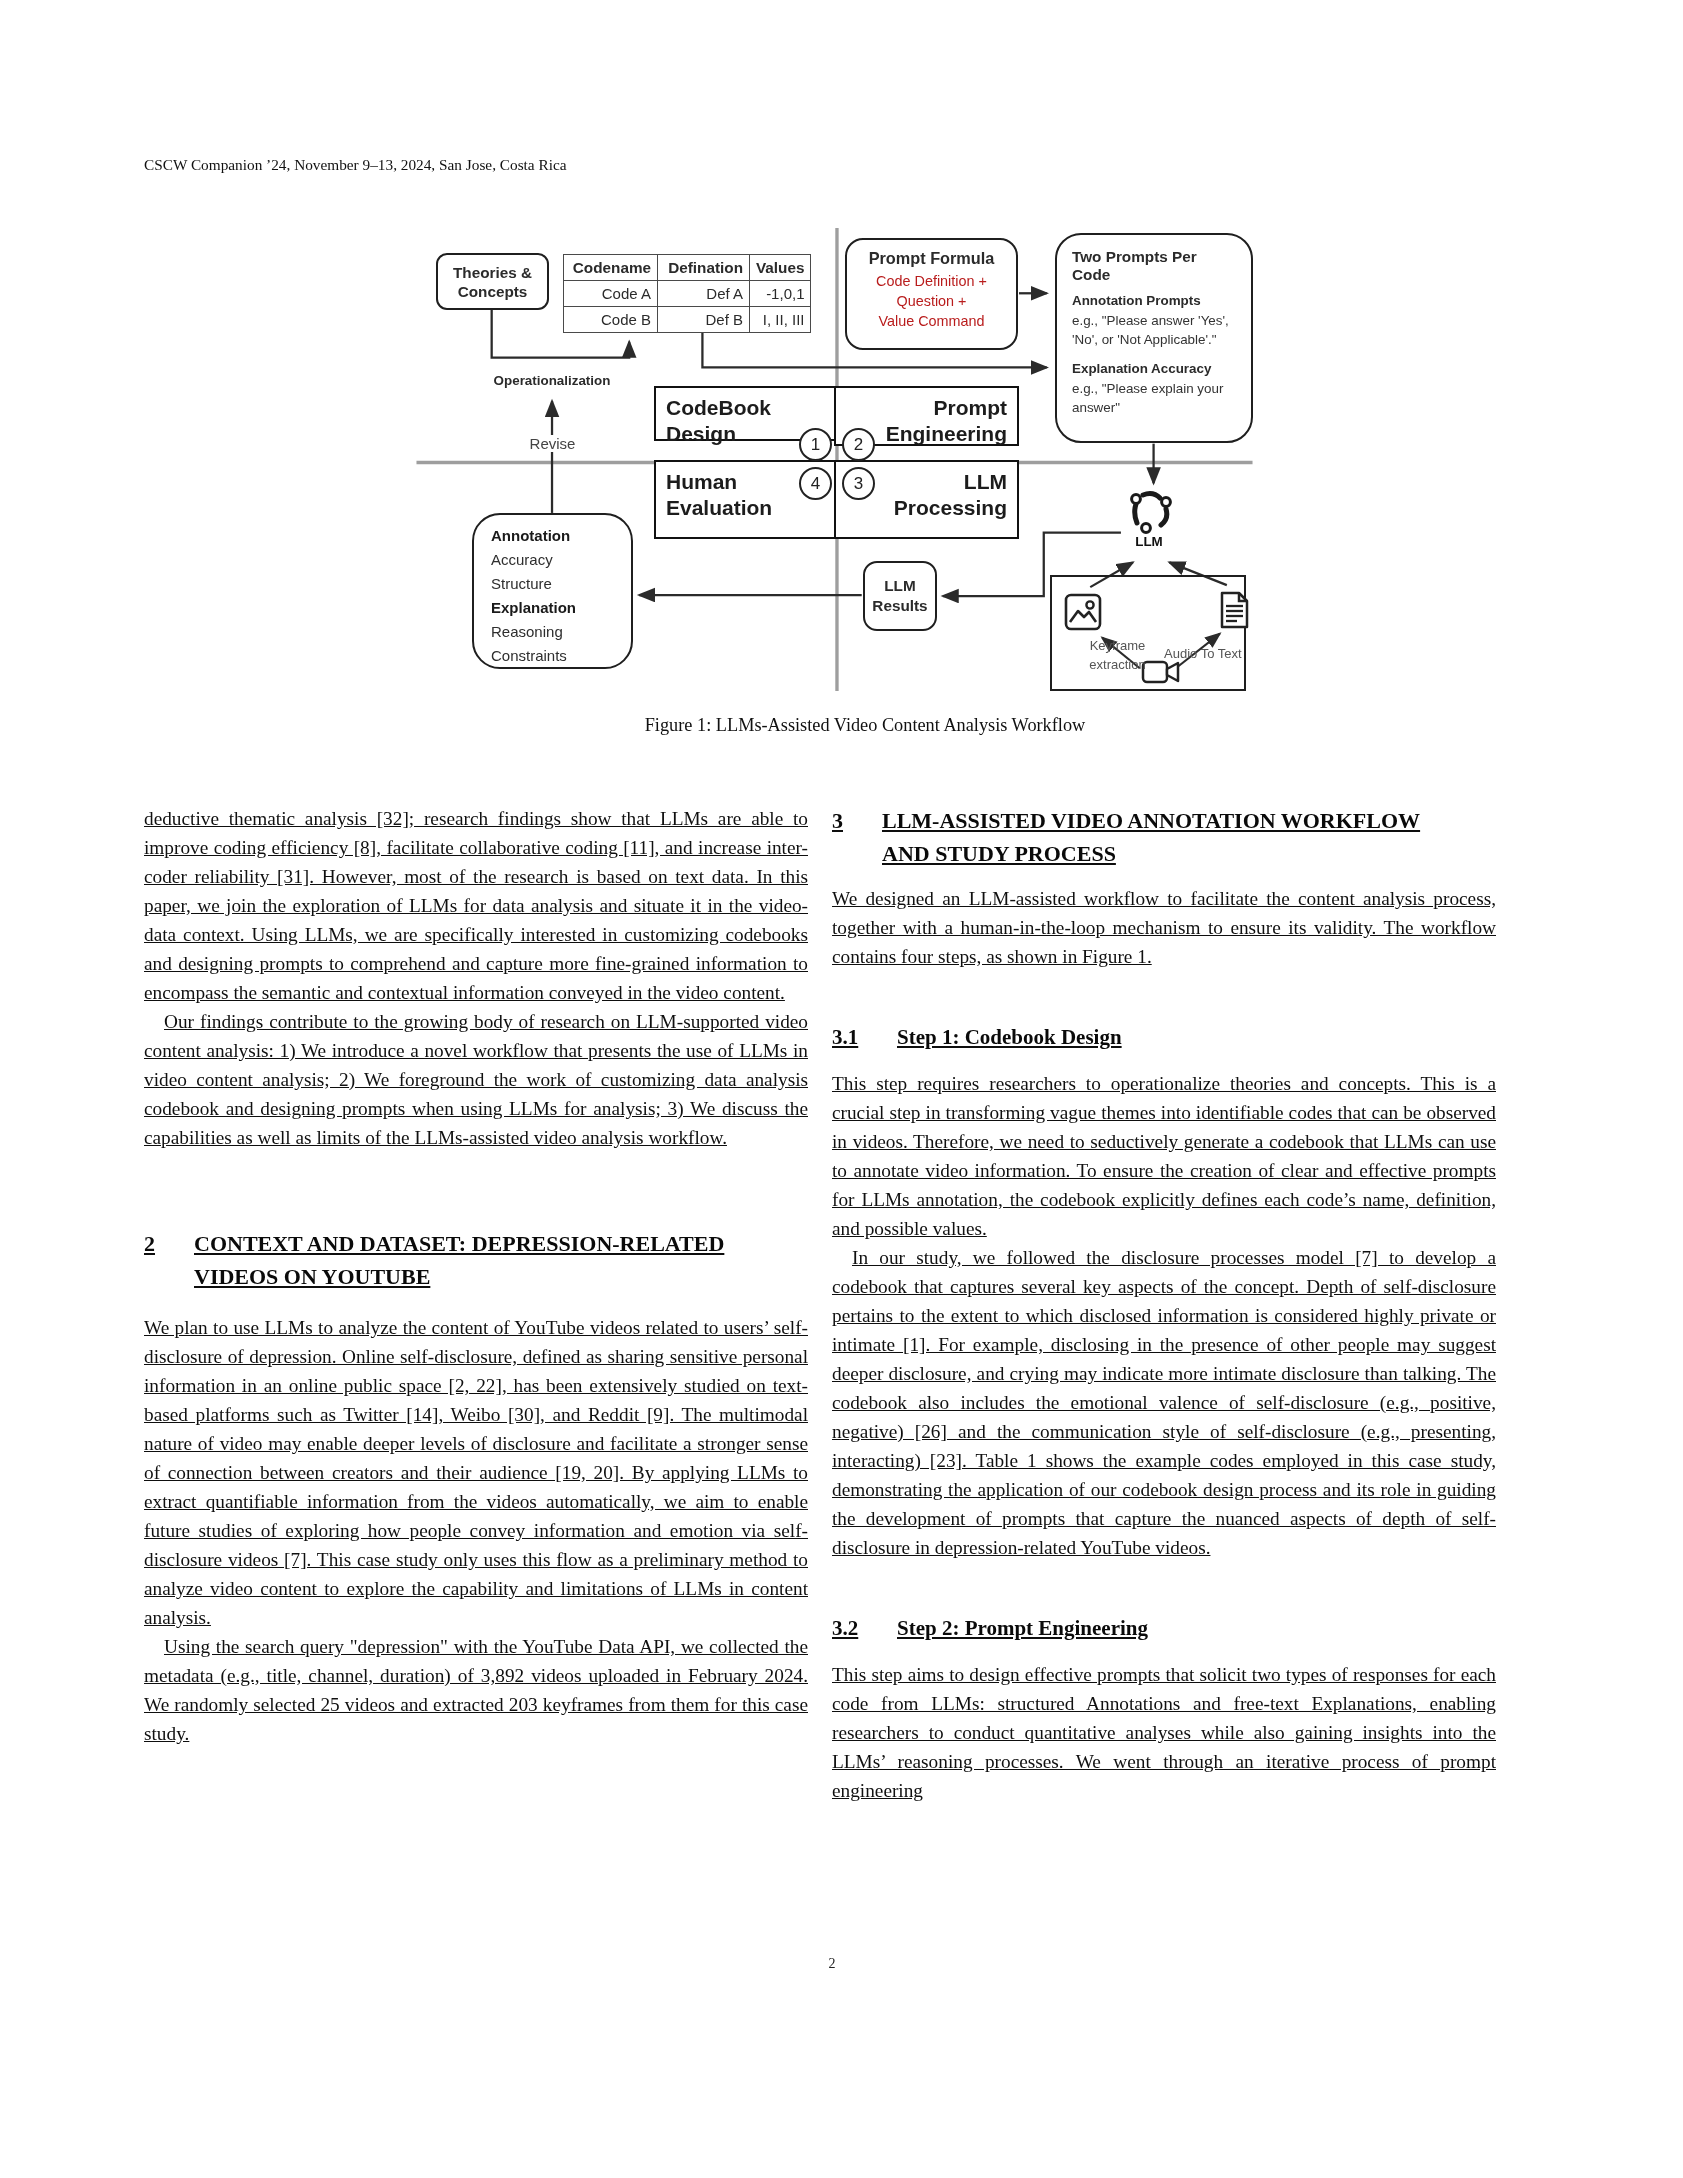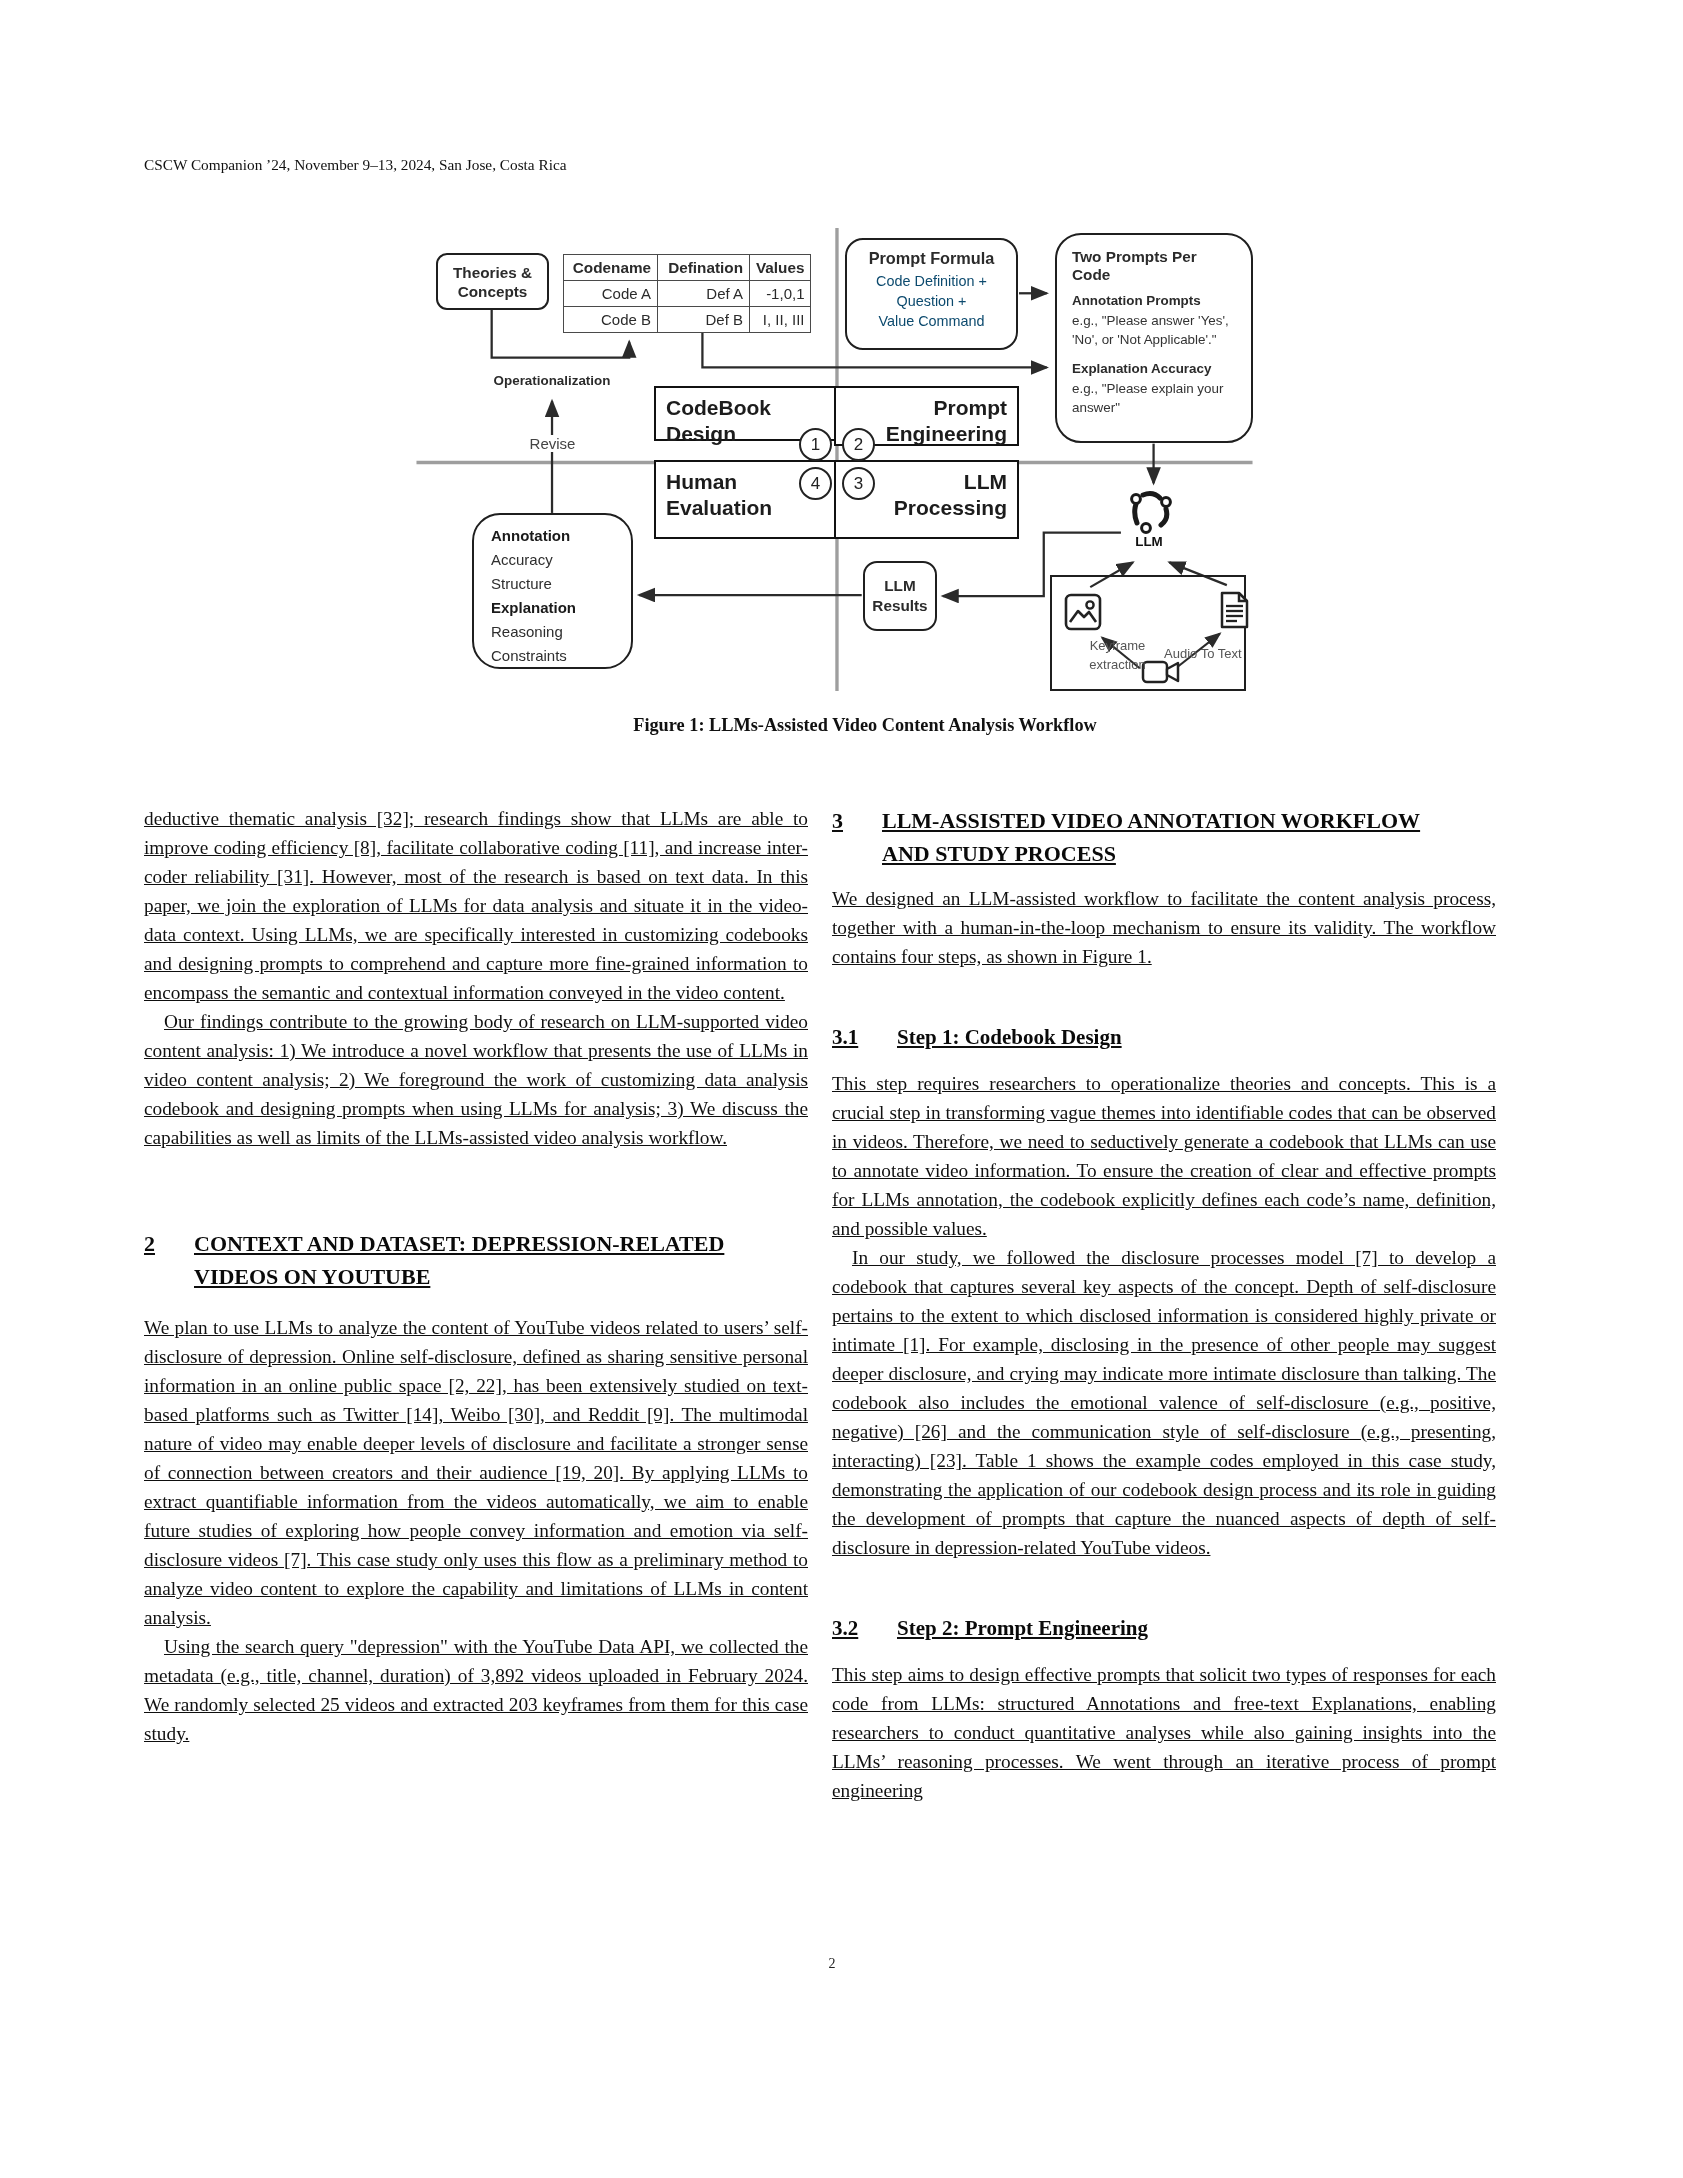--- a/index.html
+++ b/index.html
@@ -18,21 +18,21 @@
   .theories { left:20px; top:27px; width:113px; height:57px; font-weight:bold; font-size:15.3px; line-height:19px;
               display:flex; align-items:center; justify-content:center; text-align:center; white-space:pre-line; }
 
   table.codetable { position:absolute; left:147px; top:28px; border-collapse:collapse; background:#fff; font-size:15px; }
   table.codetable th, table.codetable td { border:1.8px solid #4a4a4a; padding:2px 6px; text-align:right; height:26px;margin-left:20px; }
   table.codetable th { font-weight:bold; font-size:15.3px; }
   .cw1{width:94px}.cw2{width:92px}.cw3{width:59px}
 
   .pformula { left:429px; top:12px; width:173px; height:112px; border-radius:18px; text-align:center; padding-top:9px; }
   .pformula .t { font-weight:bold; font-size:16.3px; margin-bottom:3px; }
-  .pformula .l { font-size:14.4px; line-height:20px; color:#0c4a6e; }
+  .pformula .l { font-size:14.4px; line-height:20px; color:#b91c1c; }
 
   .twoprompts { left:639px; top:7px; width:198px; height:210px; border-radius:26px; padding:13px 13px 0 15px; }
   .twoprompts .t { font-weight:bold; font-size:15.3px; margin-bottom:9px; }
   .twoprompts .sub { font-weight:bold; font-size:13.4px; margin-bottom:3px; }
   .twoprompts .eg { font-size:13.4px; line-height:19px; color:#333; }
   .twoprompts .sub.second { margin-top:12px; }
 
   .opslabel { position:absolute; left:59px; top:147px; width:154px; text-align:center; font-weight:bold; font-size:13.4px; }
   .revlabel { position:absolute; left:102px; top:209px; width:69px; text-align:center; font-size:15px; color:#444; background:#fff; }
 
@@ -53,21 +53,21 @@
 
   .videobox { position:absolute; left:634px; top:349px; width:196px; height:116px; border:2.2px solid #1f1f1f; background:transparent; }
 
   .icon { position:absolute; }
   .llmicon { left:708px; top:262px; }
   .llmlabel { position:absolute; left:708px; top:308px; width:50px; text-align:center; font-weight:bold; font-size:13.4px; color:#111; }
   .kflabel { position:absolute; left:653px; top:410px; width:97px; text-align:center; font-size:13px; line-height:19px; color:#555; background:transparent; }
   .atlabel { position:absolute; left:748px; top:420px; width:85px; font-size:13px; color:#555; }
 
   
-  .caption { position:absolute; left:0; top:715px; width:1683px; text-align:center; font-weight:bold; font-size:18.3px; color:#111;padding-left:47px; }
+  .caption { position:absolute; left:0; top:715px; width:1683px; text-align:center; font-weight:normal; font-size:18.3px; color:#111;padding-left:47px; }
 
   
   .cols { position:absolute; left:144px; top:804px; width:1376px; display:flex; gap:24px;text-decoration:underline; }
   .col { width:664px; font-size:19.3px; line-height:29px; text-align:justify; color:#101010; }
   .col p { margin:0; }
   .col p.ind { text-indent:20px; }
   .sec-heading { display:flex; font-weight:bold; font-size:22px; line-height:33px; color:#0a0a0a; }
   .sec-num { width:50px; flex:none; }
   .sub-num { width:65px; flex:none; }
   .sec-title { flex:1; text-align:left; }

